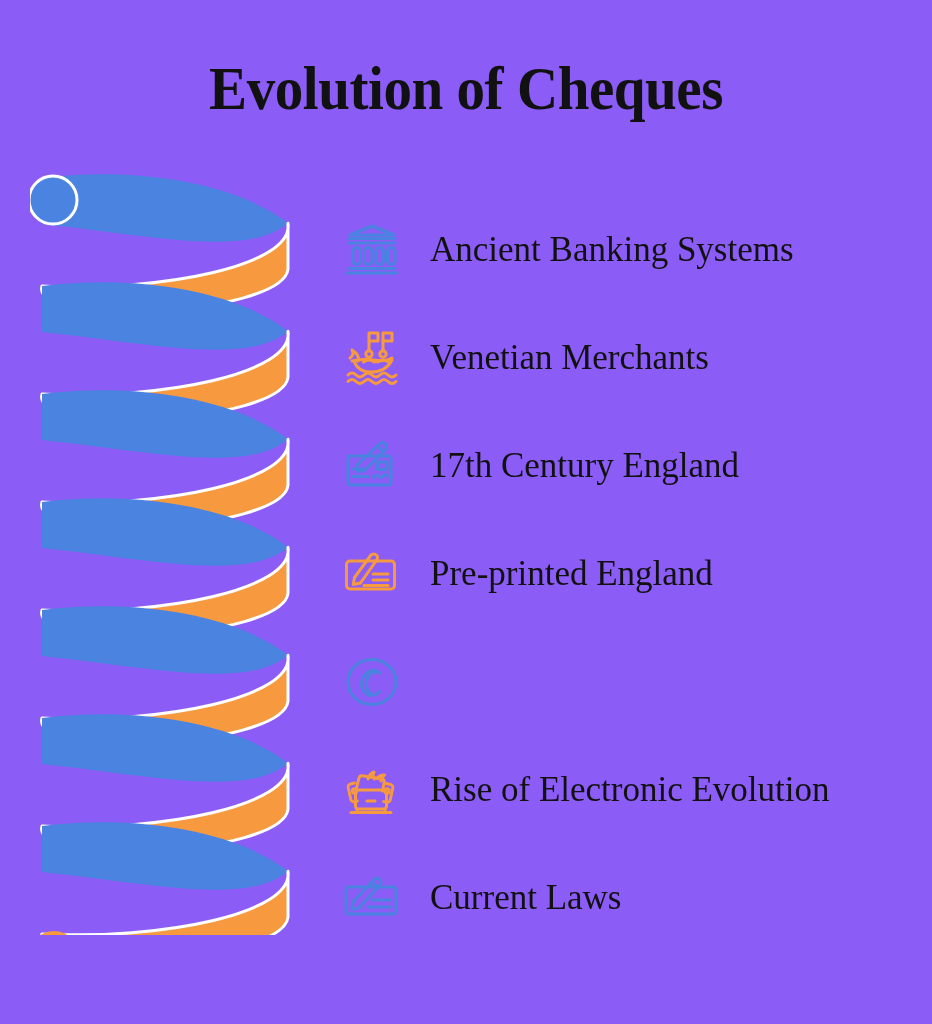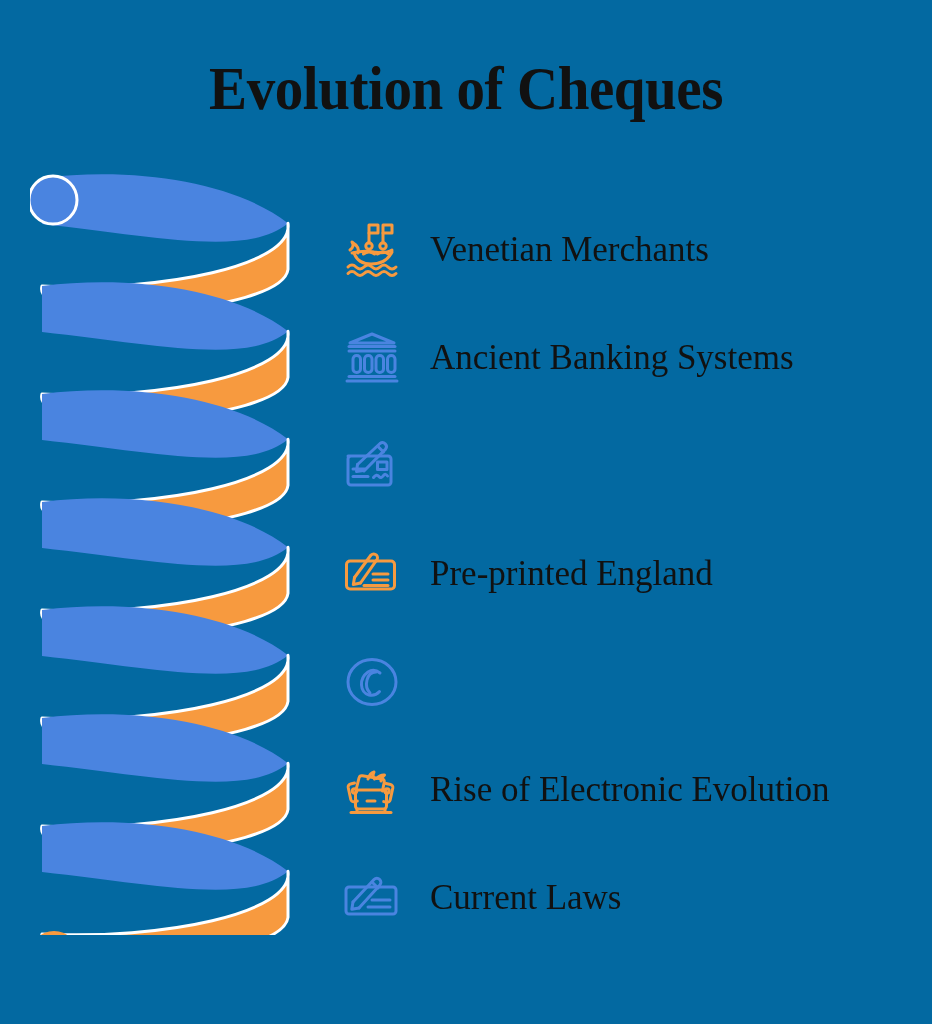--- a/index.html
+++ b/index.html
@@ -13,21 +13,21 @@
     height: 1024px;
     overflow: hidden;
     font-family: "Liberation Serif", "DejaVu Serif", serif;
     position: relative;
   }
   #poster {
     position: absolute;
     left: 0; top: 0;
     width: 932px;
     height: 1024px;
-    background: #0369a1;
+    background: #8b5cf6;
   }
   
   #title {
     position: absolute;
     left: 0;
     top: 52px;
     width: 932px;
     text-align: center;
     font-family: "Liberation Serif", "DejaVu Serif", serif;
     font-weight: bold;
@@ -131,20 +131,38 @@
                   Z" fill="#4a84e0"></path>
           <path d="M 258 711.36
                   C 264 753.36, 132 780, 12 774 C 0 816.32, 252 803.36, 258 757.36
                   Z" fill="#f79a3f" stroke="#ffffff" stroke-width="3" stroke-linejoin="round"></path>
           <circle cx="24" cy="795" r="24" fill="#f79a3f"></circle>
         </g>
     </svg>
   </div>
 
   <div id="list">
+      <div class="row">
+        <div class="row-icon">
+          <svg width="60" height="60" viewBox="0 0 60 60">
+        <g fill="none" stroke="#4a84e0" stroke-width="3" stroke-linecap="round" stroke-linejoin="round">
+          <path d="M8 15 L30 6 L52 15 Z"></path>
+          <line x1="7" y1="18.5" x2="53" y2="18.5"></line>
+          <line x1="7" y1="23" x2="53" y2="23"></line>
+          <rect x="11" y="27.5" width="7.5" height="17" rx="3.6"></rect>
+          <rect x="22.5" y="27.5" width="7.5" height="17" rx="3.6"></rect>
+          <rect x="34" y="27.5" width="7.5" height="17" rx="3.6"></rect>
+          <rect x="45.5" y="27.5" width="7.5" height="17" rx="3.6"></rect>
+          <line x1="7" y1="48.5" x2="53" y2="48.5"></line>
+          <line x1="5" y1="53" x2="55" y2="53"></line>
+        </g>
+          </svg>
+        </div>
+        <div class="row-label">Ancient Banking Systems</div>
+      </div>
       <div class="row">
         <div class="row-icon">
           <svg width="60" height="60" viewBox="0 0 60 60">
         <g fill="none" stroke="#f79a3f" stroke-width="3" stroke-linecap="round" stroke-linejoin="round">
           <rect x="27" y="5" width="9" height="8"></rect>
           <rect x="41" y="5" width="9" height="8"></rect>
           <line x1="27" y1="13" x2="27" y2="23"></line>
           <line x1="41" y1="13" x2="41" y2="23"></line>
           <circle cx="27" cy="26" r="3.2"></circle>
           <circle cx="41" cy="26" r="3.2"></circle>
@@ -157,49 +175,32 @@
           <path d="M6 53.5 q4 -4 8 0 q4 4 8 0 q4 -4 8 0 q4 4 8 0 q4 -4 8 0 q4 4 8 0"></path>
         </g>
           </svg>
         </div>
         <div class="row-label">Venetian Merchants</div>
       </div>
       <div class="row">
         <div class="row-icon">
           <svg width="60" height="60" viewBox="0 0 60 60">
         <g fill="none" stroke="#4a84e0" stroke-width="3" stroke-linecap="round" stroke-linejoin="round">
-          <path d="M8 15 L30 6 L52 15 Z"></path>
-          <line x1="7" y1="18.5" x2="53" y2="18.5"></line>
-          <line x1="7" y1="23" x2="53" y2="23"></line>
-          <rect x="11" y="27.5" width="7.5" height="17" rx="3.6"></rect>
-          <rect x="22.5" y="27.5" width="7.5" height="17" rx="3.6"></rect>
-          <rect x="34" y="27.5" width="7.5" height="17" rx="3.6"></rect>
-          <rect x="45.5" y="27.5" width="7.5" height="17" rx="3.6"></rect>
-          <line x1="7" y1="48.5" x2="53" y2="48.5"></line>
-          <line x1="5" y1="53" x2="55" y2="53"></line>
-        </g>
-          </svg>
-        </div>
-        <div class="row-label">Ancient Banking Systems</div>
-      </div>
-      <div class="row">
-        <div class="row-icon">
-          <svg width="60" height="60" viewBox="0 0 60 60">
-        <g fill="none" stroke="#4a84e0" stroke-width="3" stroke-linecap="round" stroke-linejoin="round">
           <path d="M6 20 h40 a3 3 0 0 1 3 3 v23 a3 3 0 0 1 -3 3 h-37 a3 3 0 0 1 -3 -3 v-23 a3 3 0 0 1 3 -3"></path>
           <rect x="35.5" y="26" width="9.5" height="7.5"></rect>
           <line x1="11" y1="33" x2="23" y2="33"></line>
           <line x1="11" y1="40.5" x2="26" y2="40.5"></line>
           <path d="M31.5 41.5 q3 -4 5.5 -1 q2 2.5 4.5 -1 q2 -2.5 4 0.5"></path>
           <path d="M15.5 28.5 L38 7.5 a4 4 0 0 1 5.6 5.6 L22 35"></path>
           <path d="M15.5 28.5 L14.5 35.5 L21.5 34.5"></path>
           <line x1="36.5" y1="11" x2="41.5" y2="16"></line>
         </g>
           </svg>
         </div>
+        <div class="row-label">17th Century England</div>
       </div>
       <div class="row">
         <div class="row-icon">
           <svg width="60" height="60" viewBox="0 0 60 60">
         <g fill="none" stroke="#f79a3f" stroke-width="3" stroke-linecap="round" stroke-linejoin="round">
           <path d="M8 17 h41 a3.5 3.5 0 0 1 3.5 3.5 v21 a3.5 3.5 0 0 1 -3.5 3.5 h-41 a3.5 3.5 0 0 1 -3.5 -3.5 v-21 a3.5 3.5 0 0 1 3.5 -3.5"></path>
           <line x1="31" y1="30" x2="46" y2="30"></line>
           <line x1="31" y1="36" x2="46" y2="36"></line>
           <line x1="22" y1="41.5" x2="46" y2="41.5"></line>
           <path d="M12.5 33.5 L29 11 a3.8 3.8 0 0 1 5.4 5.4 L18.5 39"></path>

